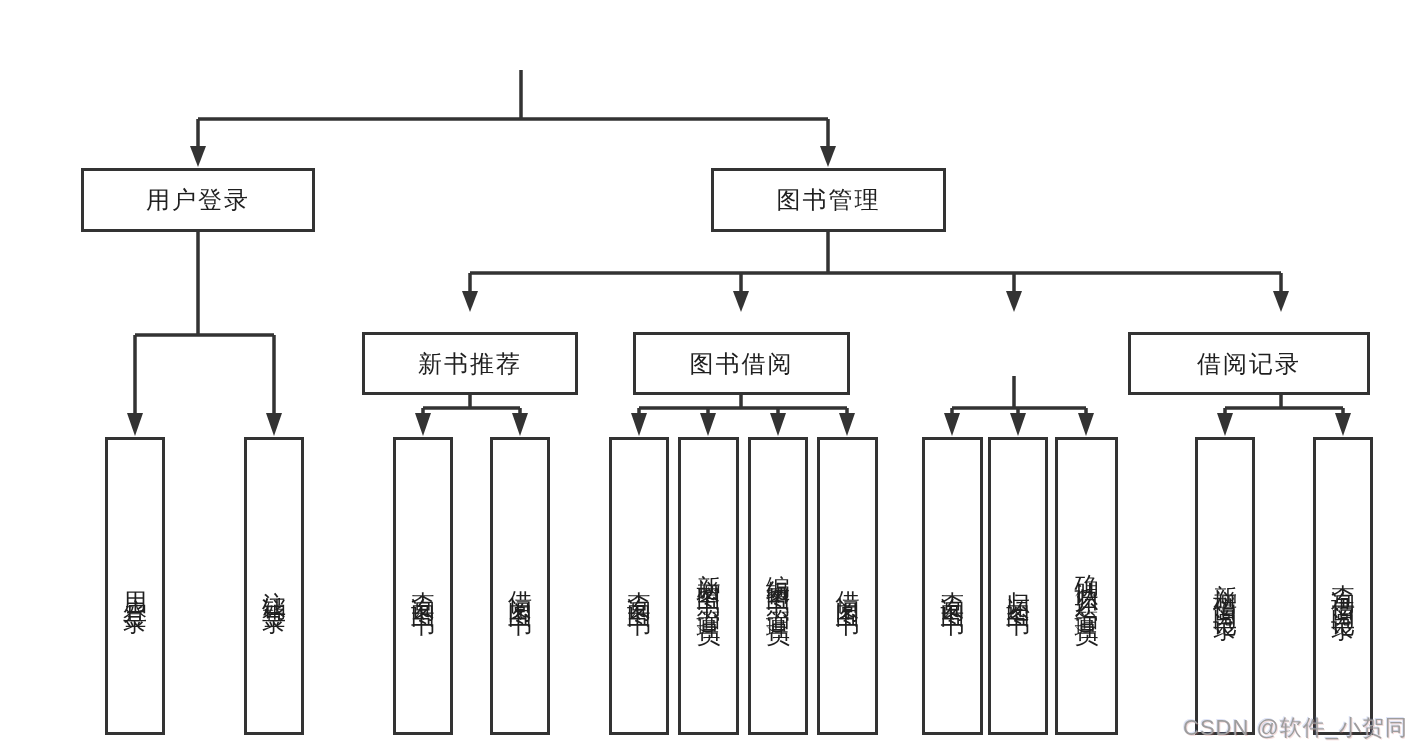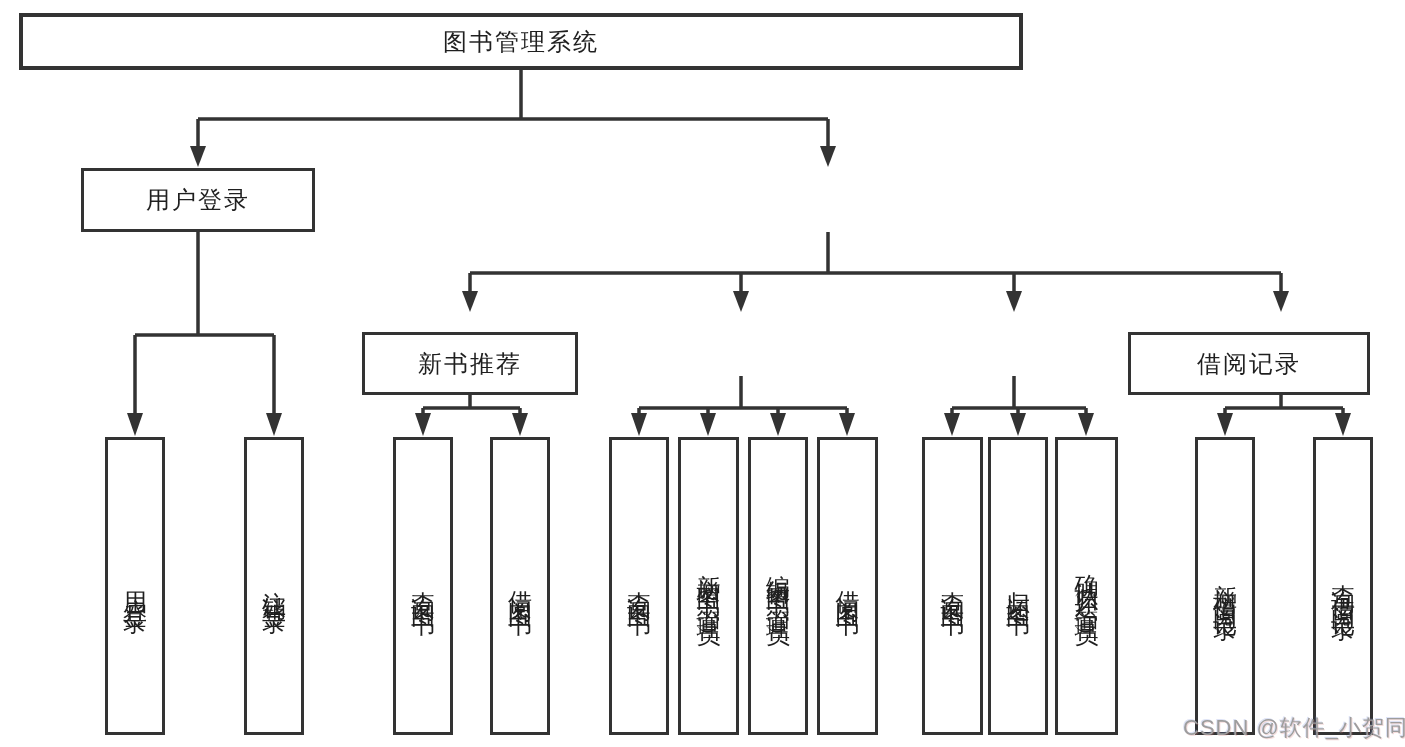--- a/index.html
+++ b/index.html
@@ -96,30 +96,33 @@
       <polygon points="1078,413 1094,413 1086,436"></polygon>
     </g>
 
     <g>
       <path d="M1281 376 V408 M1225 408 H1343 M1225 408 V415 M1343 408 V415"></path>
       <polygon points="1217,413 1233,413 1225,436"></polygon>
       <polygon points="1335,413 1351,413 1343,436"></polygon>
     </g>
   </svg>
 
-  <div class="box root" style="left:19px;top:13px;width:1004px;height:57px">
-    <span class="hlbl">图书管理系统</span>
-  </div>
 
   <div class="box l2" style="left:81px;width:234px">
     <span class="hlbl">用户登录</span>
   </div>
+  <div class="box l2" style="left:711px;width:235px">
+    <span class="hlbl">图书管理</span>
+  </div>
 
   <div class="box l3" style="left:362px;width:216px">
     <span class="hlbl">新书推荐</span>
+  </div>
+  <div class="box l3" style="left:633px;width:217px">
+    <span class="hlbl">图书借阅</span>
   </div>
   <div class="box l3" style="left:1128px;width:242px">
     <span class="hlbl">借阅记录</span>
   </div>
 
   <div class="box leaf" style="left:105px;width:60px">
     <span class="vtext">用户登录</span>
   </div>
   <div class="box leaf" style="left:244px;width:60px">
     <span class="vtext">注销登录</span>

